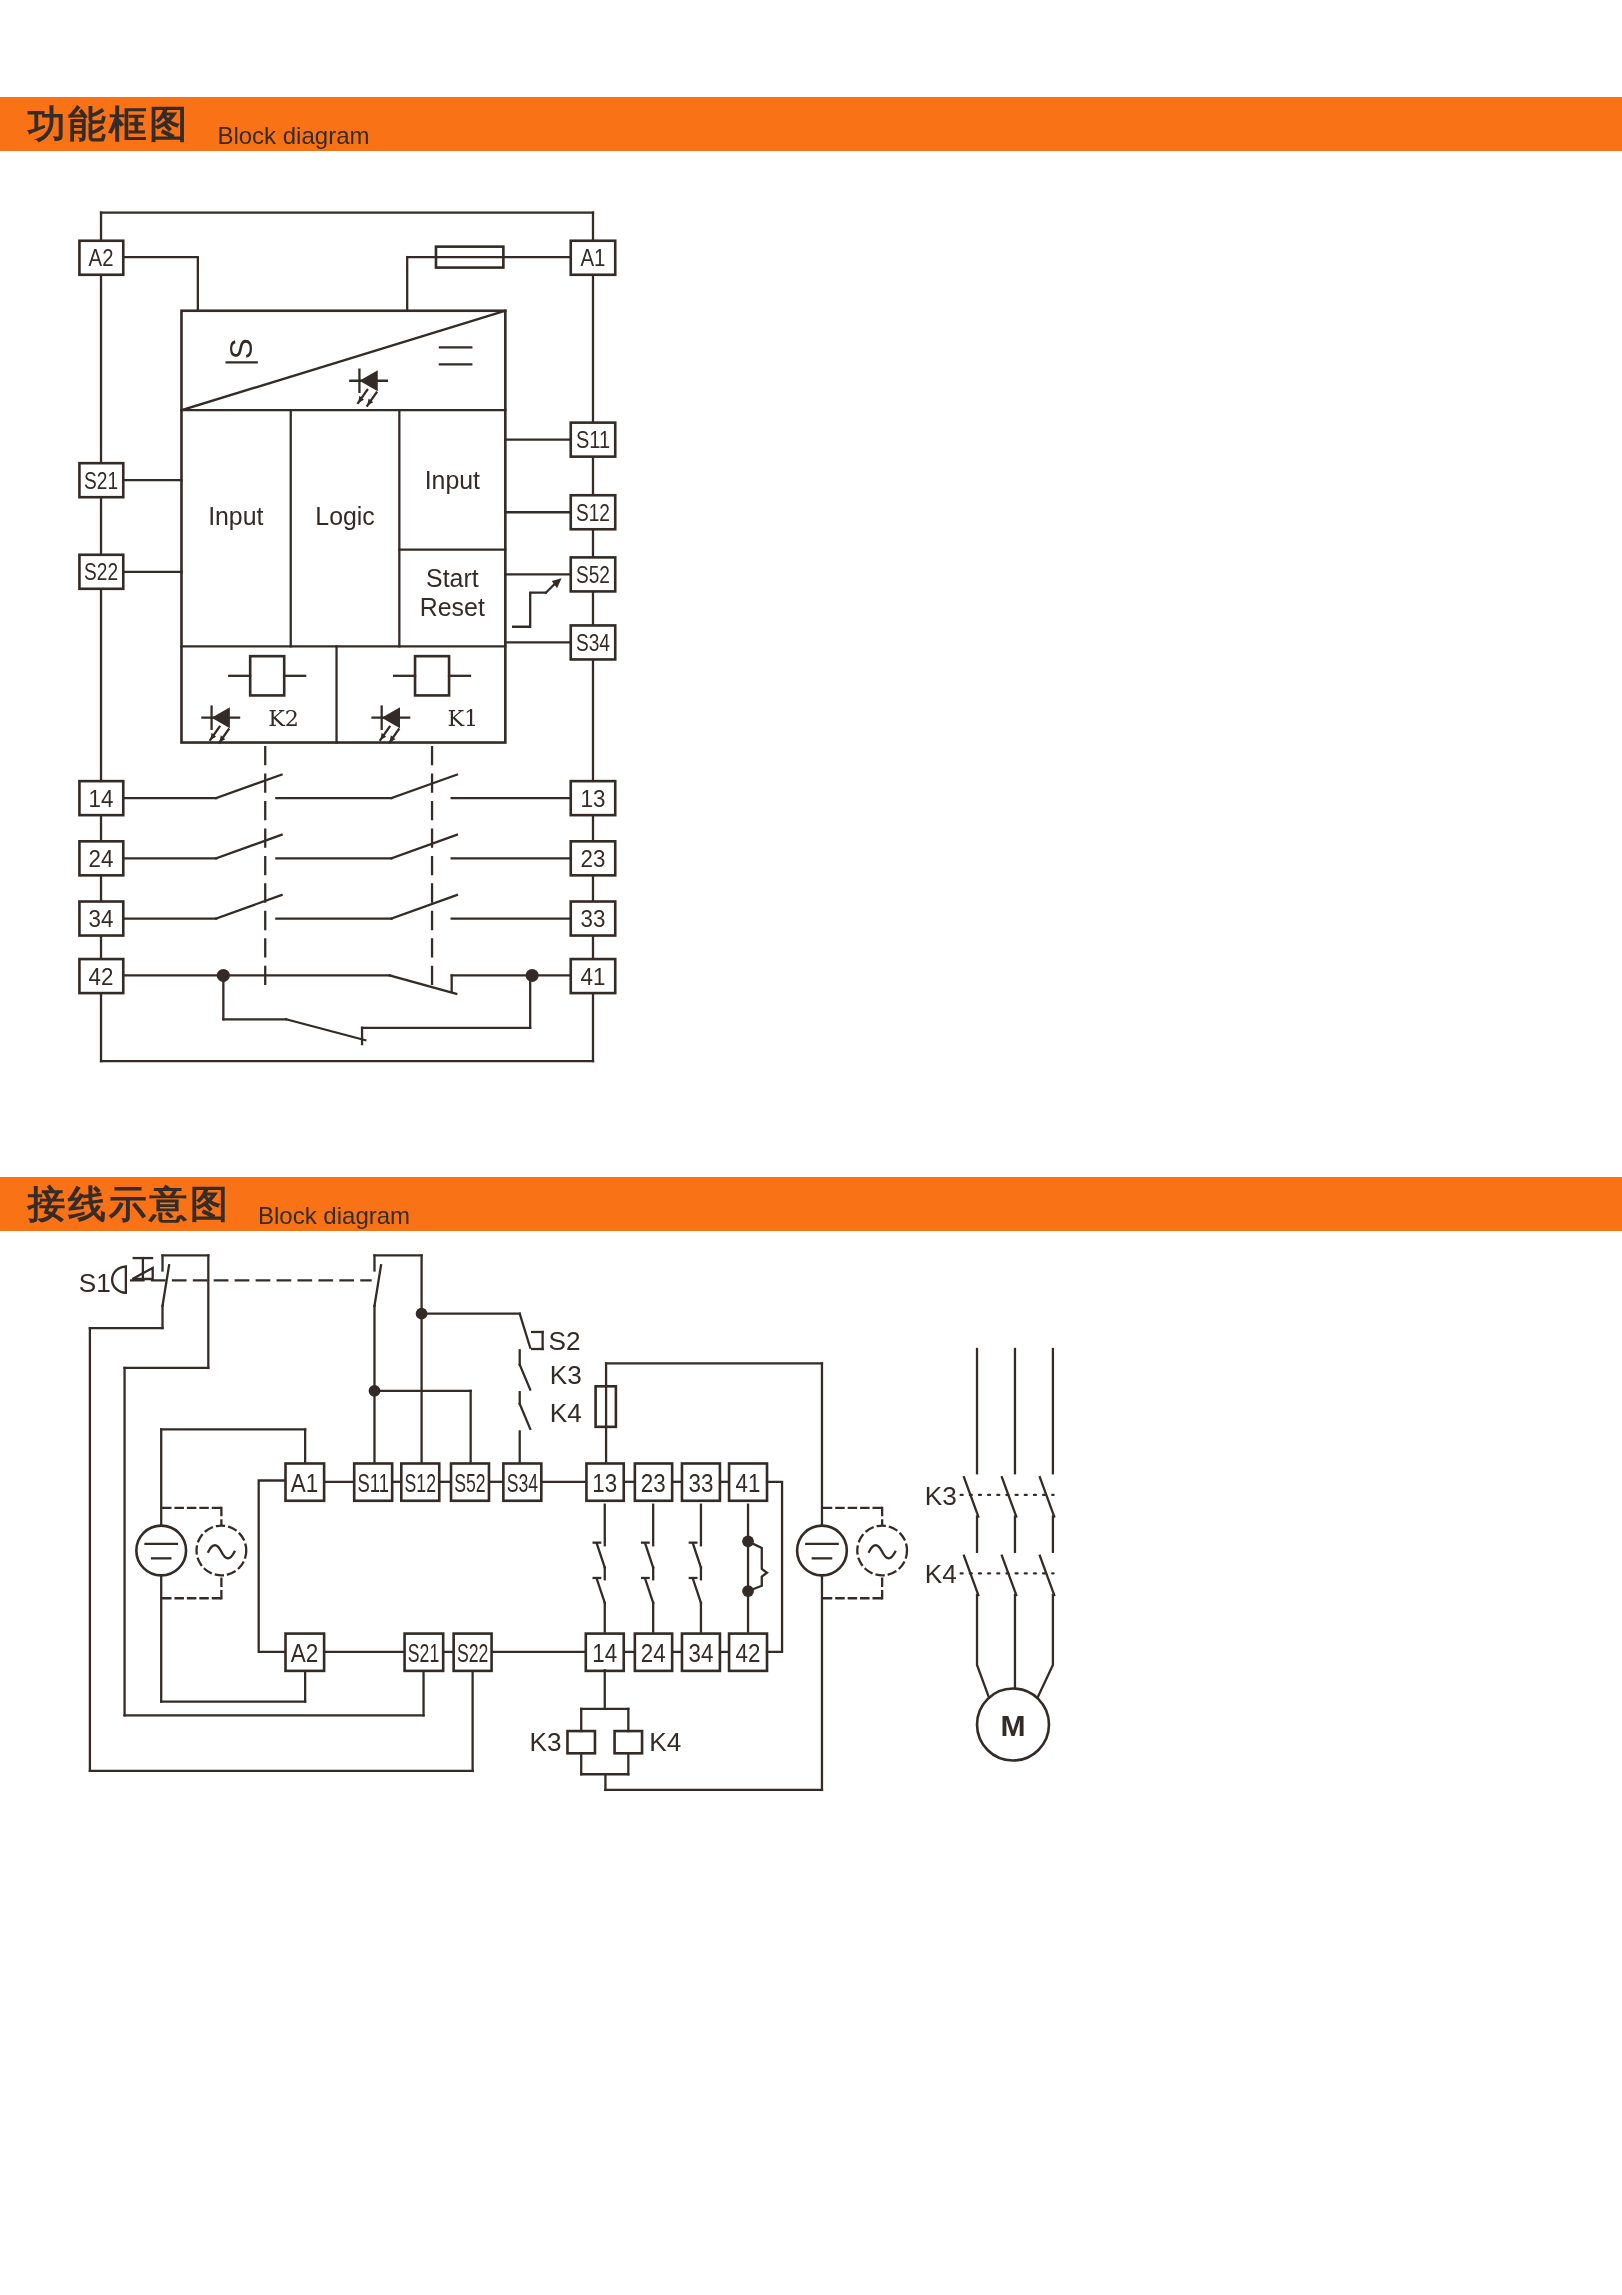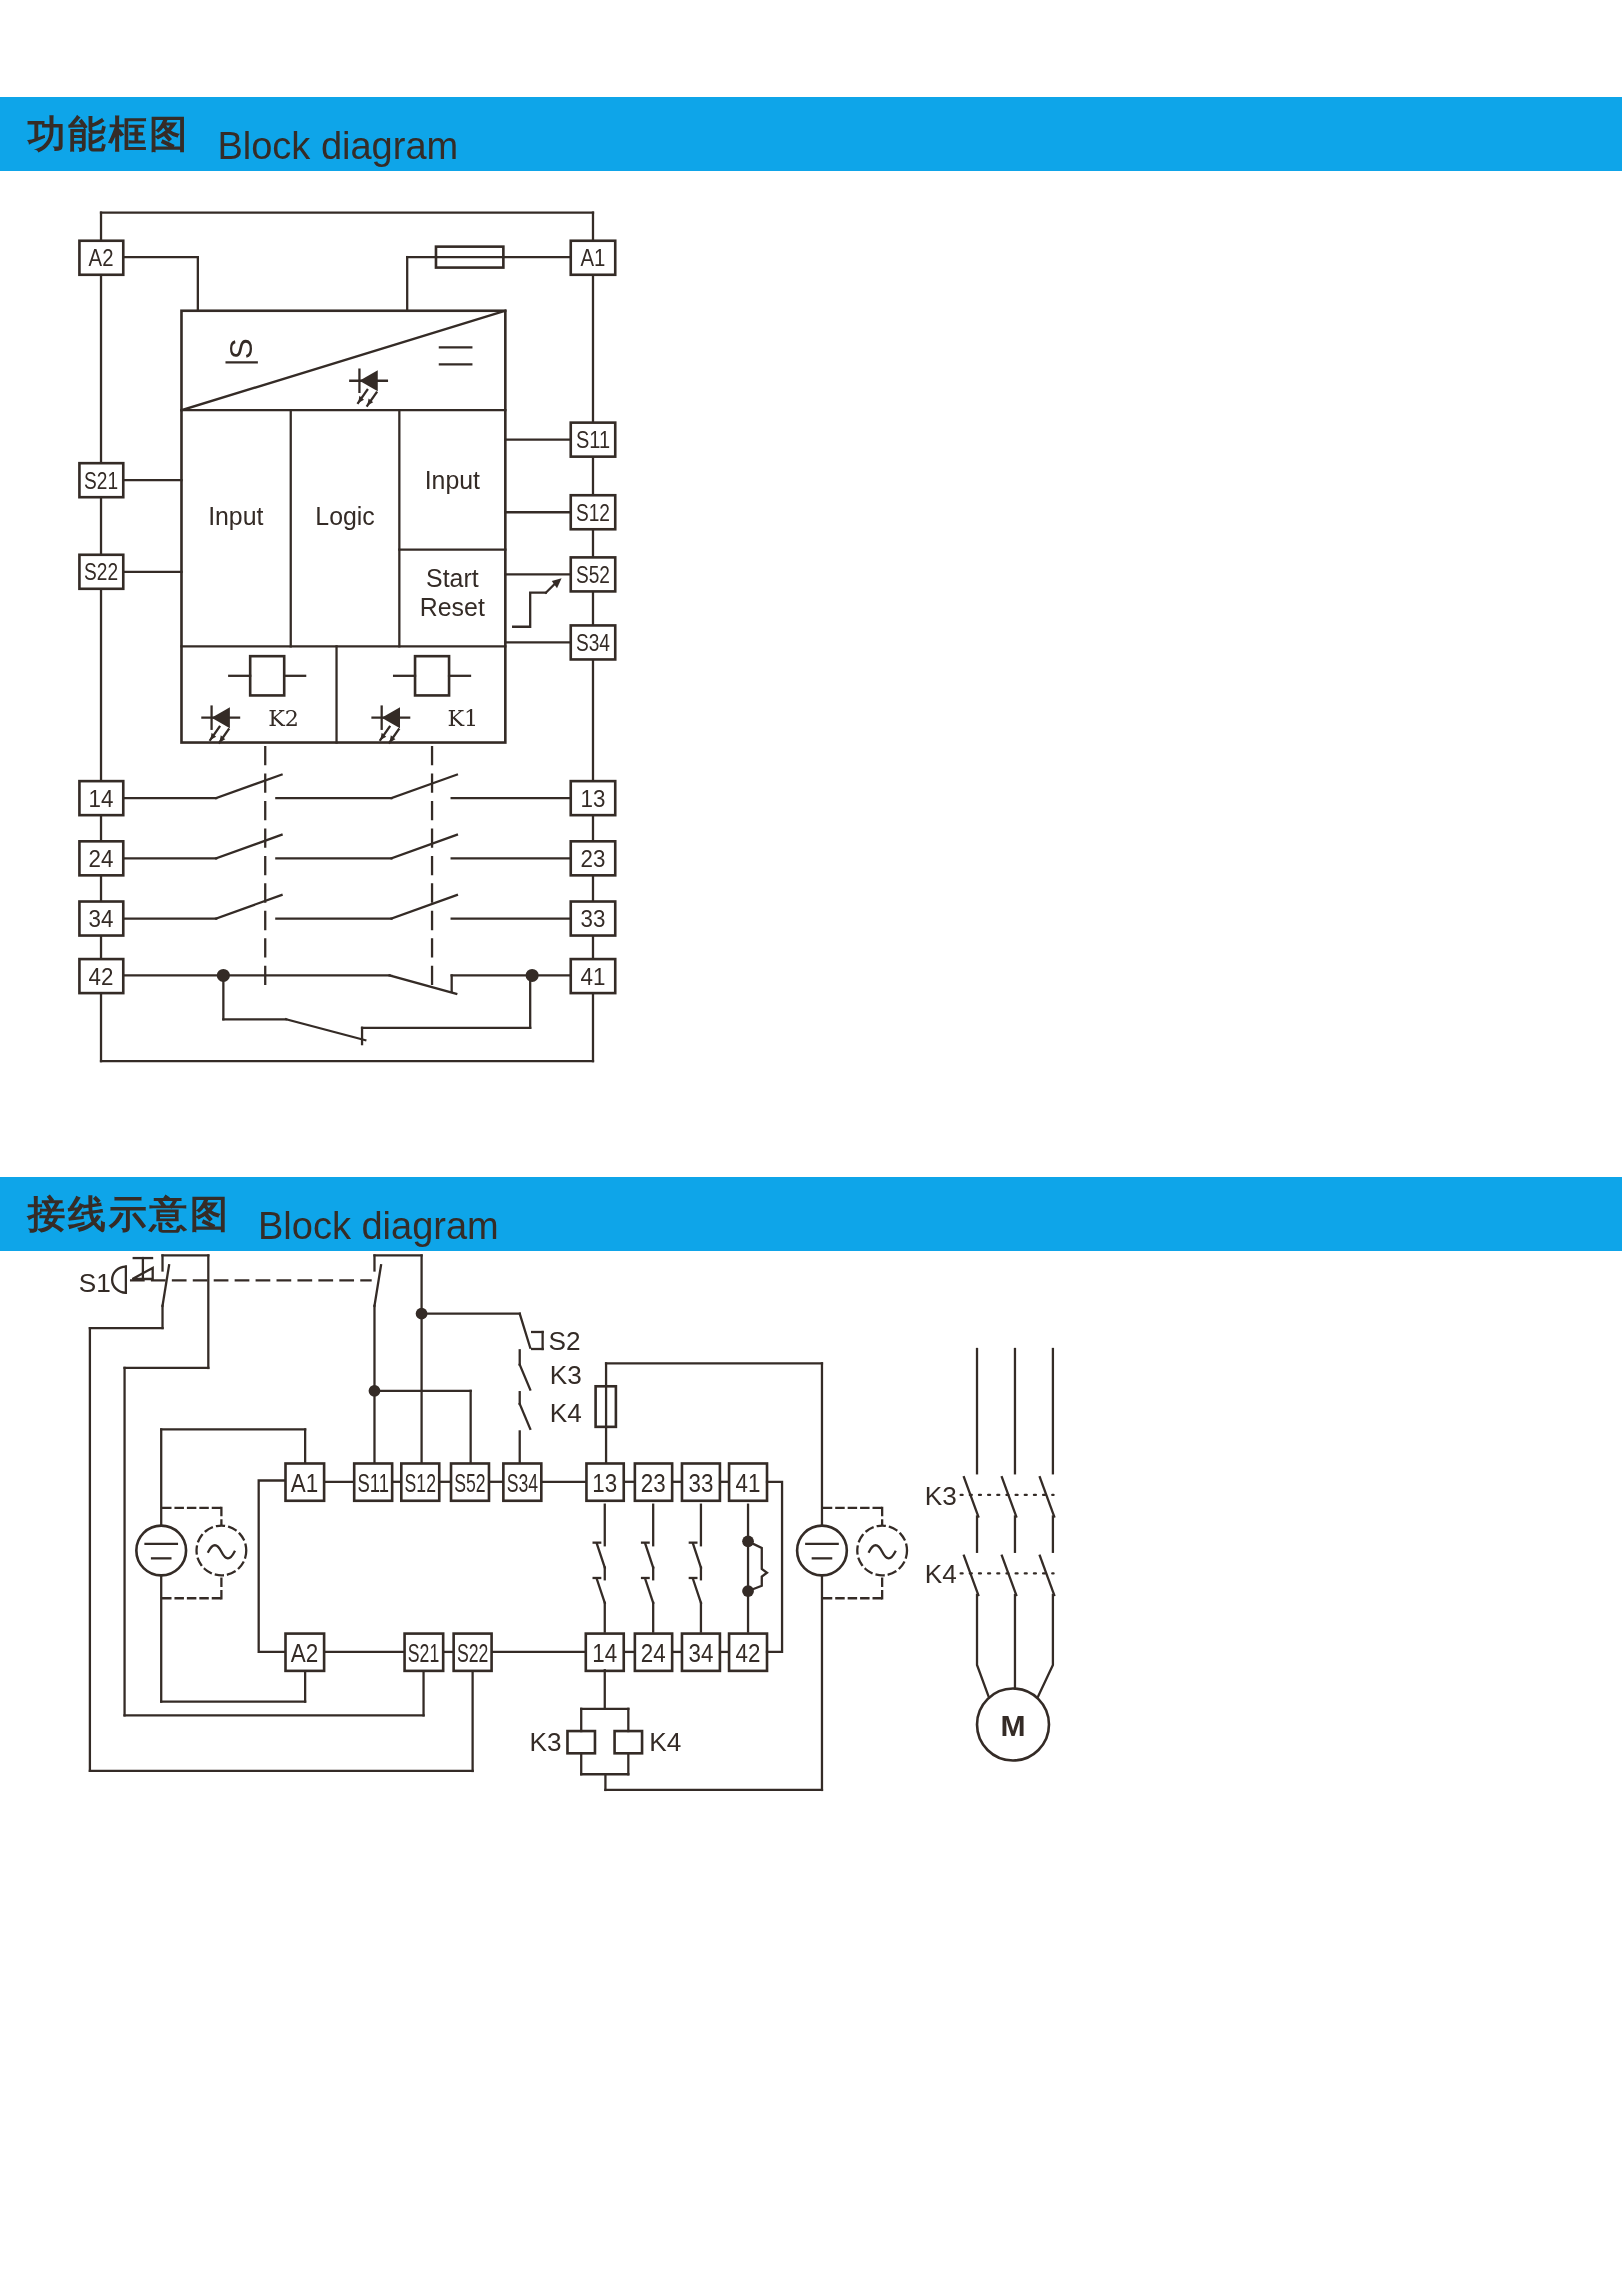--- a/index.html
+++ b/index.html
@@ -1,21 +1,21 @@
 <!DOCTYPE html>
 <html style="font-size:10.5px"><head>
 <meta charset="utf-8">
 <style>
   html,body{margin:0;padding:0;background:#ffffff;}
   .page{position:relative;width:1623px;height:2295px;background:#ffffff;overflow:hidden;
         font-family:"Liberation Sans",sans-serif;}
-  .band{position:absolute;left:0;width:1623px;height:74px;background:#0ea5e9;
+  .band{position:absolute;left:0;width:1623px;height:54px;background:#f97316;
         display:flex;align-items:center;gap:27.5px;padding-left:27.5px;box-sizing:border-box;}
   .band .zh{font-size:38px;font-weight:600;color:#352c27;letter-spacing:2.6px;}
-  .band .en{font-size:38px;font-weight:400;color:#352c27;margin-top:24px;}
+  .band .en{font-size:24px;font-weight:400;color:#352c27;margin-top:24px;}
   #band-block{top:97px;}
   #band-wiring{top:1177px;text-align:center;}
   svg.diagram{position:absolute;left:0;top:0;}
   .w{fill:none;stroke:#342b26;stroke-width:3.5;stroke-linecap:square;stroke-linejoin:miter;}
   .w2{fill:none;stroke:#342b26;stroke-width:4;}
   .bx{fill:#ffffff;stroke:#342b26;stroke-width:4;}
   .open{fill:none;stroke:#342b26;stroke-width:4;}
   .dashv{stroke-dasharray:26 16;}
   .dashl{stroke-dasharray:19 13;}
   .dashc{stroke-dasharray:11 8;}

